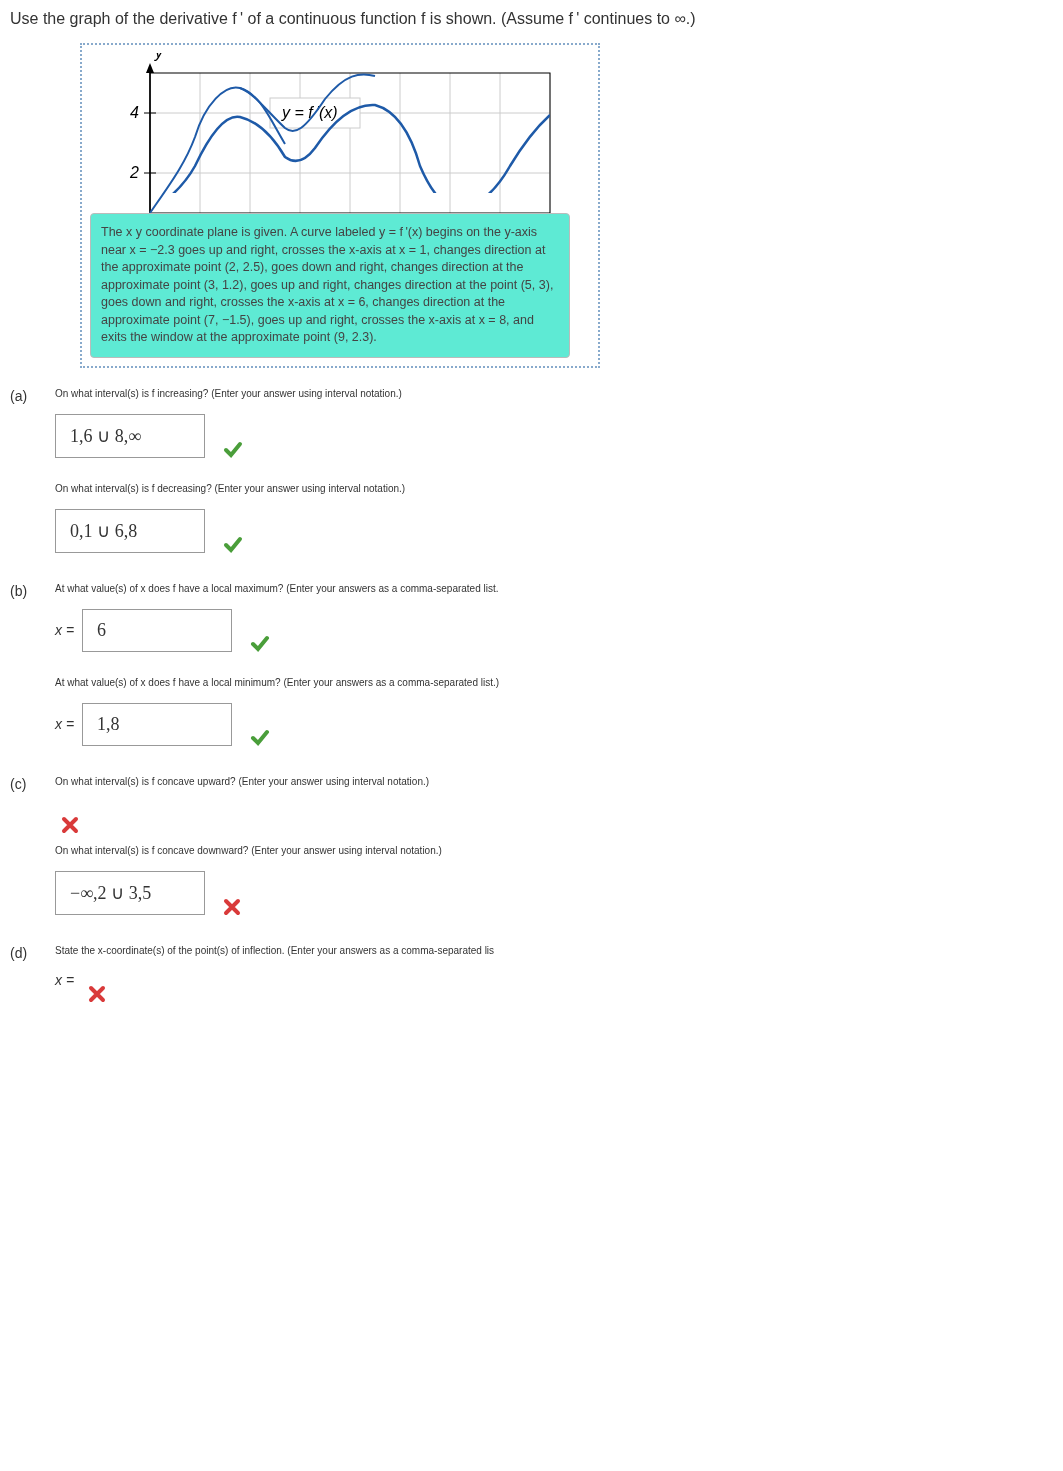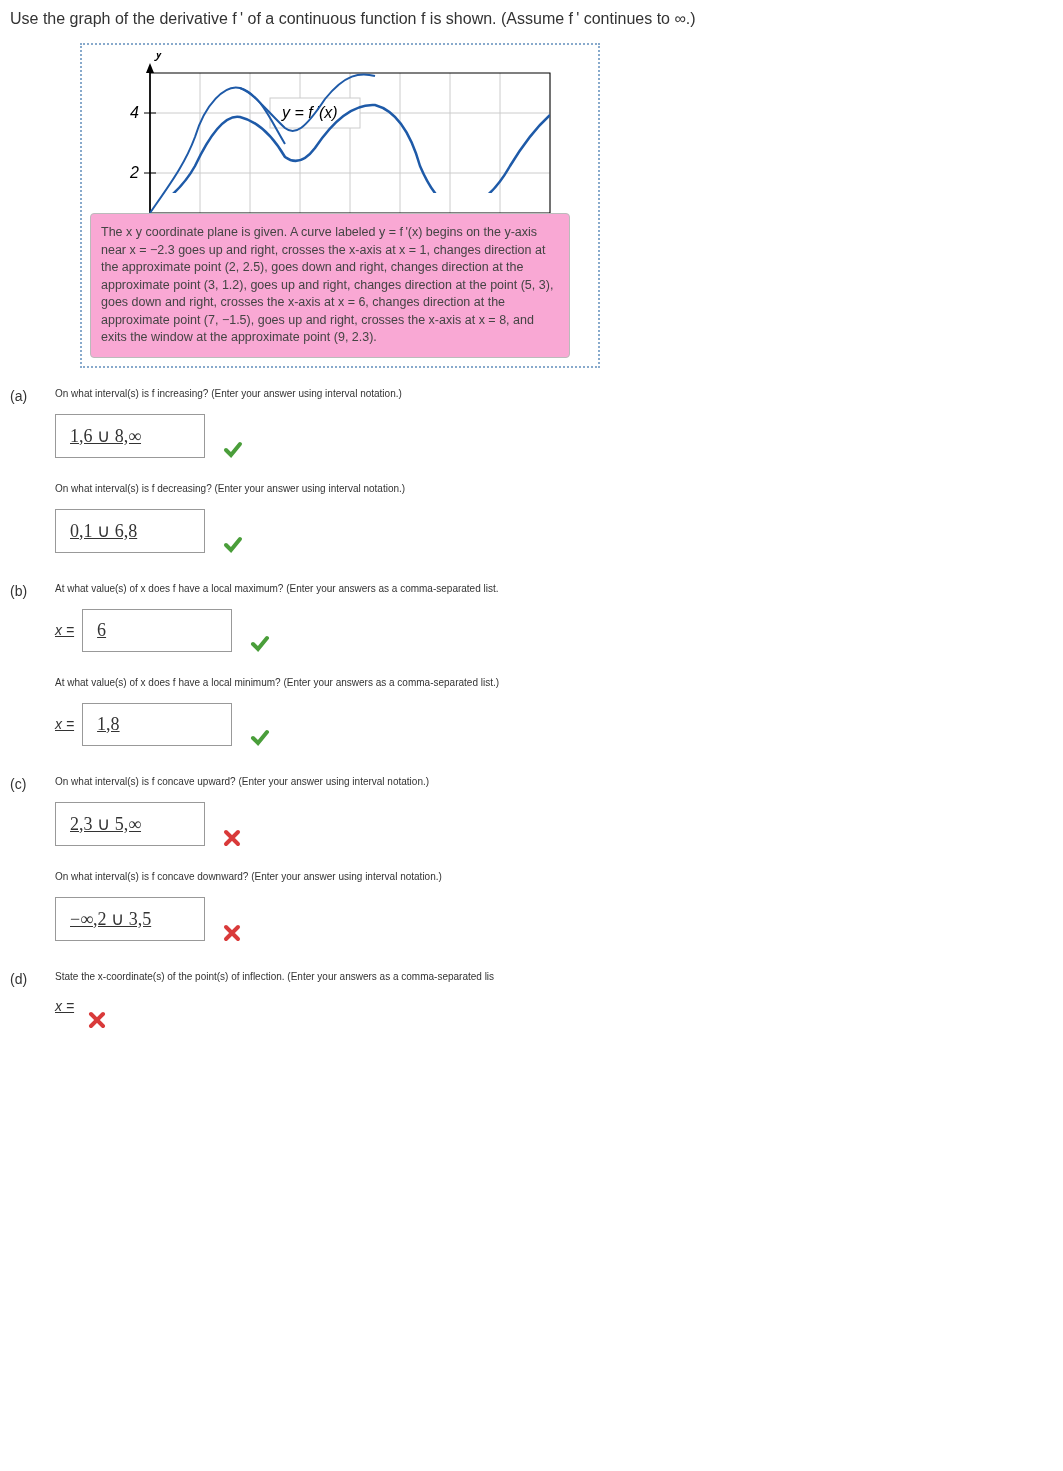--- a/index.html
+++ b/index.html
@@ -19,21 +19,21 @@
       margin-left: 70px;
       border: 2px dotted #88aacc;
       padding: 8px;
       width: 520px;
       margin-bottom: 20px;
     }
     .graph-svg {
       display: block;
     }
     .description-popup {
-      background: #f9a8d4;
+      background: #5eead4;
       border: 1px solid #bbb;
       border-radius: 4px;
       padding: 10px;
       font-size: 12.5px;
       line-height: 1.4;
       color: #444;
       margin-top: -20px;
       position: relative;
       z-index: 10;
       width: 480px;
@@ -50,21 +50,20 @@
       font-size: 14px;
     }
     .question-text {
       margin-bottom: 15px;
       font-size: 10px;
     }
     .answer-row {
       display: flex;
       align-items: center;
       margin-bottom: 15px;
-      text-decoration: underline;
     }
     .answer-prefix {
       font-style: italic;
       margin-right: 8px;
     }
     .answer-box {
       border: 1px solid #999;
       padding: 10px 14px;
       min-width: 150px;
       font-family: Georgia, 'Times New Roman', serif;
@@ -186,21 +185,20 @@
           </svg>
       </span>
     </div>
   </div>
 </div>
 
 <div class="part">
   <span class="part-label">(c)</span>
   <div class="question-text">On what interval(s) is f concave upward? (Enter your answer using interval notation.)</div>
   <div class="answer-row">
-    <span class="answer-box">2,3  ∪  5,∞</span>
     <span class="feedback-icon">
       <svg width="18" height="18">
           <path d="M3 3 L15 15 M15 3 L3 15" stroke="#d93a3a" stroke-width="4" stroke-linecap="round"></path>
         </svg>
     </span>
   </div>
   <div class="sub-part">
     <div class="question-text">On what interval(s) is f concave downward? (Enter your answer using interval notation.)</div>
     <div class="answer-row">
       <span class="answer-box">−∞,2  ∪  3,5</span>

